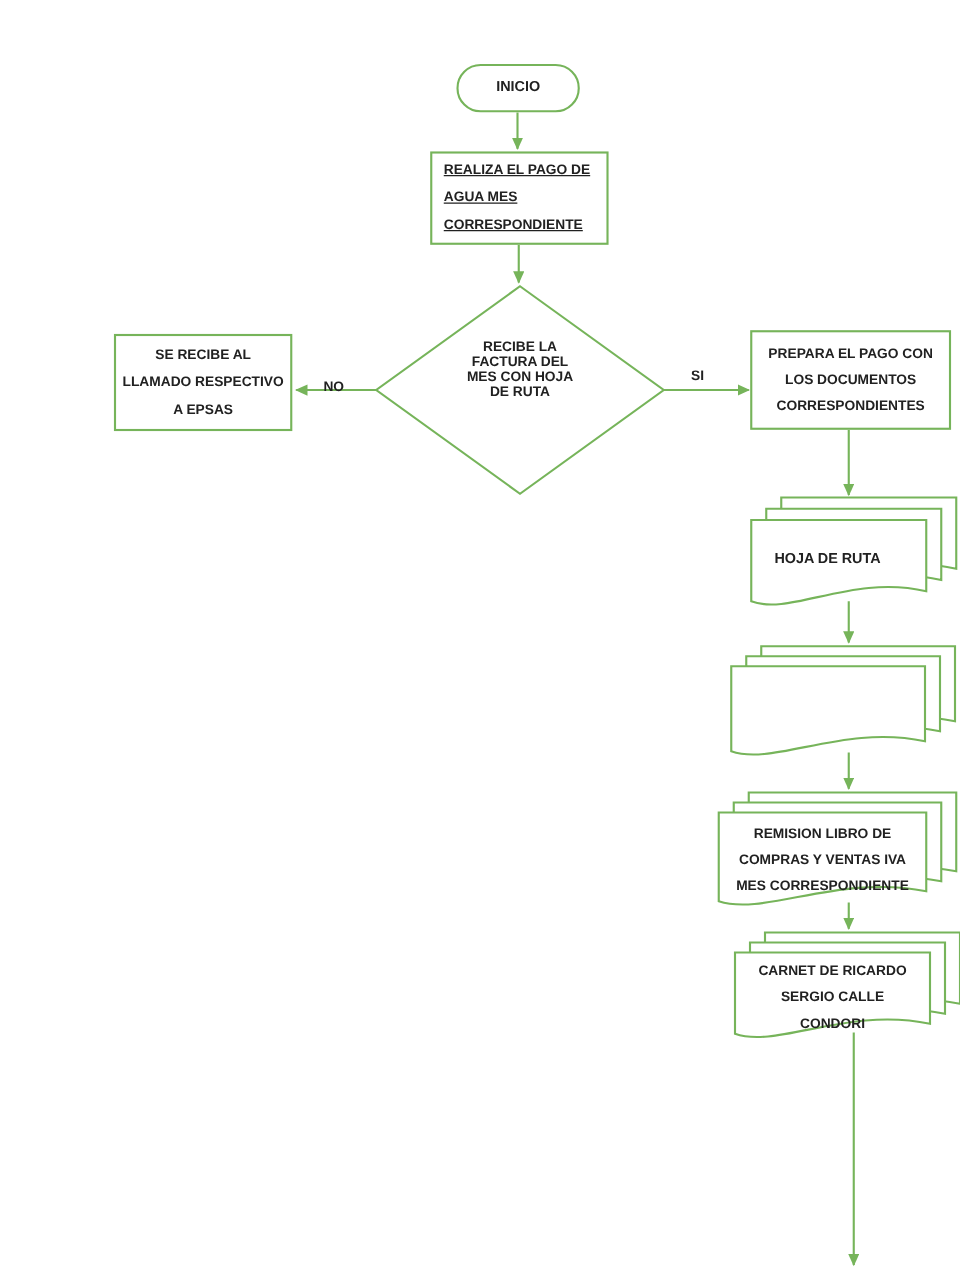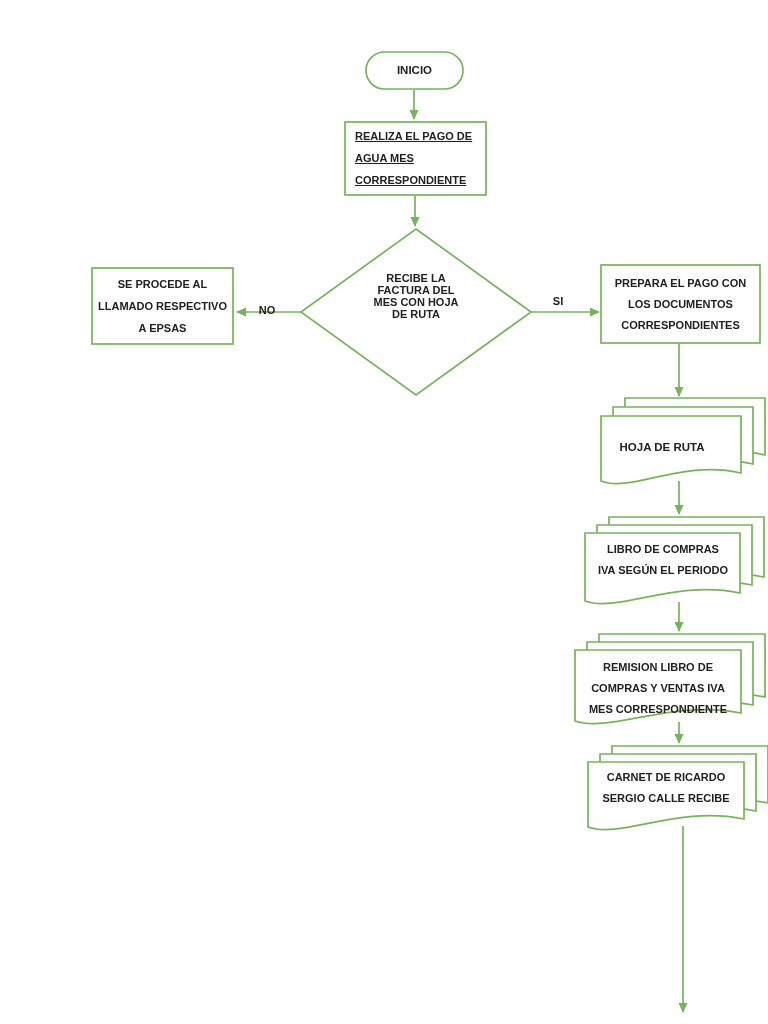--- a/index.html
+++ b/index.html
@@ -131,25 +131,24 @@
   <div class="node-label label-start">INICIO</div>
 
   <div class="node-label label-pago">REALIZA EL PAGO DE AGUA MES CORRESPONDIENTE</div>
 
   <div class="node-label label-decision">RECIBE LA FACTURA DEL MES CON HOJA DE RUTA</div>
 
   <div class="node-label label-no">NO</div>
 
   <div class="node-label label-si">SI</div>
 
-  <div class="node-label label-llamado">SE PROCEDE AL LLAMADO RESPECTIVO A EPSAS</div>
+  <div class="node-label label-llamado">SE RECIBE AL LLAMADO RESPECTIVO A EPSAS</div>
 
   <div class="node-label label-prepara">PREPARA EL PAGO CON LOS DOCUMENTOS CORRESPONDIENTES</div>
 
   <div class="node-label label-doc1">HOJA DE RUTA</div>
 
-  <div class="node-label label-doc2">LIBRO DE COMPRAS IVA SEGÚN EL PERIODO</div>
 
   <div class="node-label label-doc3">REMISION LIBRO DE COMPRAS Y VENTAS IVA MES CORRESPONDIENTE</div>
 
-  <div class="node-label label-doc4">CARNET DE RICARDO SERGIO CALLE RECIBE</div>
+  <div class="node-label label-doc4">CARNET DE RICARDO SERGIO CALLE CONDORI</div>
 
 </div>
 
 </body></html>

